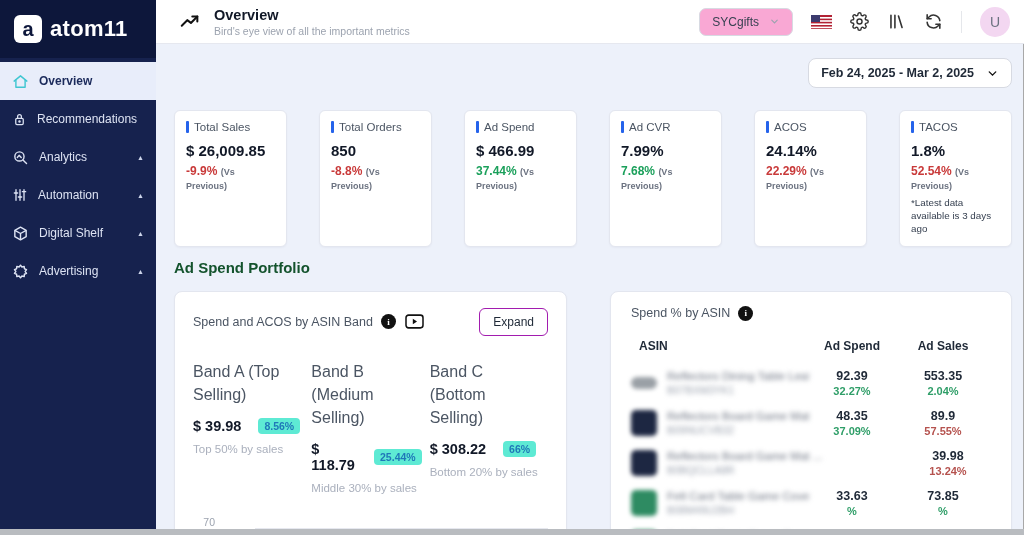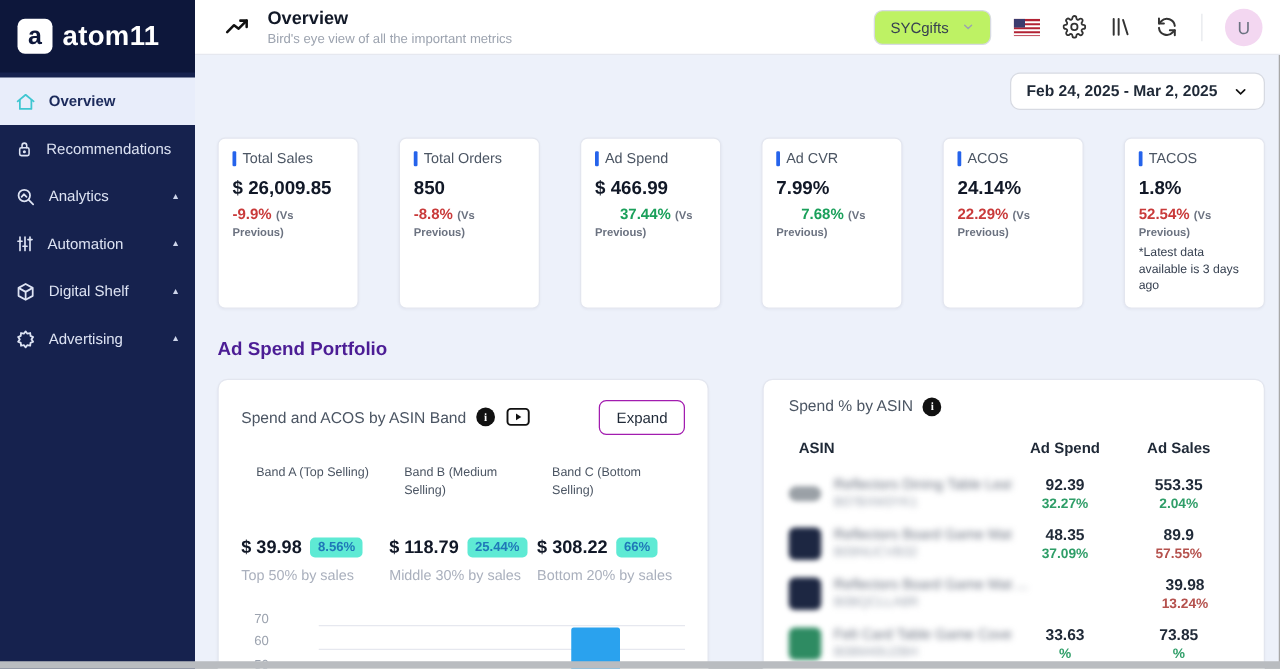--- a/index.html
+++ b/index.html
@@ -20,62 +20,62 @@
   .nav-item svg { flex:0 0 auto; }
 
   
   .main { position:absolute; left:156px; top:0; width:868px; height:100%; }
   .topbar { height:44px; background:#fff; border-bottom:1px solid #e6e8ef; display:flex; align-items:center; padding:0 14px 0 22px; }
   .title-block { display:flex; align-items:center; gap:12px; }
   .page-title { font-size:14.5px; font-weight:bold; color:#111827; }
   .page-subtitle { font-size:10.5px; color:#9ca3af; margin-top:2px; }
   .topbar-right { margin-left:auto; display:flex; align-items:center; gap:18px; }
   .account-select { display:flex; align-items:center; gap:10px; border:1px solid #d7dae2; border-radius:7px; padding:6px 12px;
-                    font-size:12px; color:#374151; background:#bef264; cursor:pointer; }
+                    font-size:12px; color:#374151; background:#f9a8d4; cursor:pointer; }
   .icon-btn { display:flex; align-items:center; justify-content:center; cursor:pointer; background:none; border:none; }
   .divider-v { width:1px; height:22px; background:#e5e7eb; }
   .avatar { width:30px; height:30px; border-radius:50%; background:#f3d7f1; color:#6b7280; font-size:14px;
             display:flex; align-items:center; justify-content:center; cursor:pointer; }
 
   
   .content { padding:14px 12px 0 18px; }
   .date-row { display:flex; justify-content:flex-end; }
   .date-chip { display:flex; align-items:center; gap:12px; background:#fff; border:1px solid #d7dae2; border-radius:8px;
                padding:7px 12px; font-size:12.5px; font-weight:bold; color:#1f2937; cursor:pointer; }
 
   .metrics { display:flex; justify-content:space-between; margin-top:22px;gap:32px; }
   .metric-card { width:133px; background:#fff; border:1px solid #e3e6ef; border-radius:6px; padding:10px 11px; min-height:110px;
                  box-shadow:0 1px 2px rgba(20,30,70,.04); }
   .metric-label { display:flex; align-items:center; gap:5px; font-size:11.5px; color:#4b5563; }
   .metric-label .tick { width:3px; height:12px; background:#2563eb; border-radius:1px; }
   .metric-value { font-size:15px; font-weight:bold; color:#111827; margin-top:9px; }
   .metric-delta { margin-top:5px; font-size:12px; font-weight:bold; }
   .metric-delta .vs { font-size:9px; font-weight:bold; color:#6b7280; }
   .metric-note { font-size:9.8px; color:#374151; margin-top:4px; line-height:1.35; }
-  [data-dir="up"] { color:#1ba05b;margin-left:20px; }
+  [data-dir="up"] { color:#1ba05b; }
   [data-dir="down"] { color:#c93a3a; }
 
-  .section-title { font-size:15px; font-weight:bold; color:#4c1d95; margin:24px 0 15px; }
+  .section-title { font-size:15px; font-weight:bold; color:#14532d; margin:12px 0 15px; }
 
   .panels { display:flex; justify-content:space-between; align-items:flex-start; }
   .panel { background:#fff; border:1px solid #e3e6ef; border-radius:8px; box-shadow:0 1px 2px rgba(20,30,70,.04); }
   .panel-left { width:393px; padding:16px 18px; height:420px; }
   .panel-right { width:402px; padding:14px 20px; height:420px; }
 
   .panel-head { display:flex; align-items:center; gap:8px; }
   .panel-title { font-size:12.5px; color:#4b5563; }
   .info-dot { width:15px; height:15px; border-radius:50%; background:#111; color:#fff; font-size:9px; font-weight:bold;
               display:flex; align-items:center; justify-content:center; font-family:"Liberation Serif", serif; cursor:pointer; }
   .expand-btn { margin-left:auto; background:#fff; border:1px solid #a21caf; border-radius:6px; padding:6px 13px;
                 font-size:12px; color:#1f2937; cursor:pointer; }
 
   .bands { display:flex; margin-top:24px; }
   .band { flex:1; padding-right:8px; }
-  .band-name { font-size:10px; color:#4b5563; line-height:1.45; min-height:34px;margin-left:12px; }
-  .band-line { display:flex; align-items:center; gap:7px; margin-top:24px; }
+  .band-name { font-size:16px; color:#4b5563; line-height:1.45; min-height:34px; }
+  .band-line { display:flex; align-items:center; gap:17px; margin-top:12px; }
   .band-value { font-size:14.5px; font-weight:bold; color:#111827; }
   .band-badge { background:#5eead4; color:#1f78b8; font-size:10.5px; font-weight:bold; padding:2px 6px; border-radius:4px; }
   .band-sub { font-size:11.5px; color:#aab0bd; margin-top:9px; }
 
   .chart { position:relative; margin-top:16px; height:170px; }
   .grid-row { position:absolute; left:0; right:0; display:flex; align-items:center;gap:36px; }
   .grid-label { width:26px; text-align:right; font-size:10.5px; color:#9ca3af; padding-right:4px; transform:translateY(-50%); }
   .grid-line { flex:1; height:1px; background:#e6e8ef; }
   .plot { position:absolute; left:30px; right:0; top:0; bottom:0; }
   .bar { position:absolute; width:12%; border-radius:2px 2px 0 0; }

